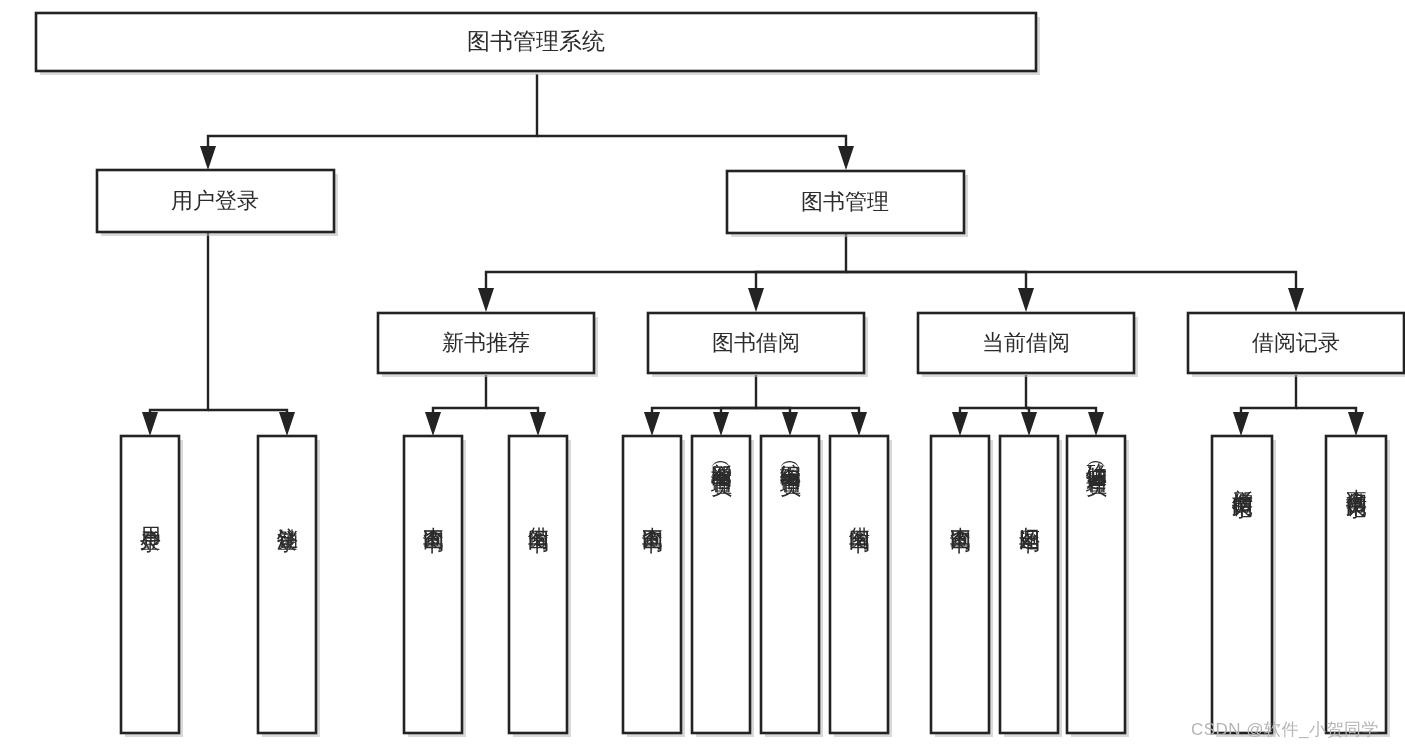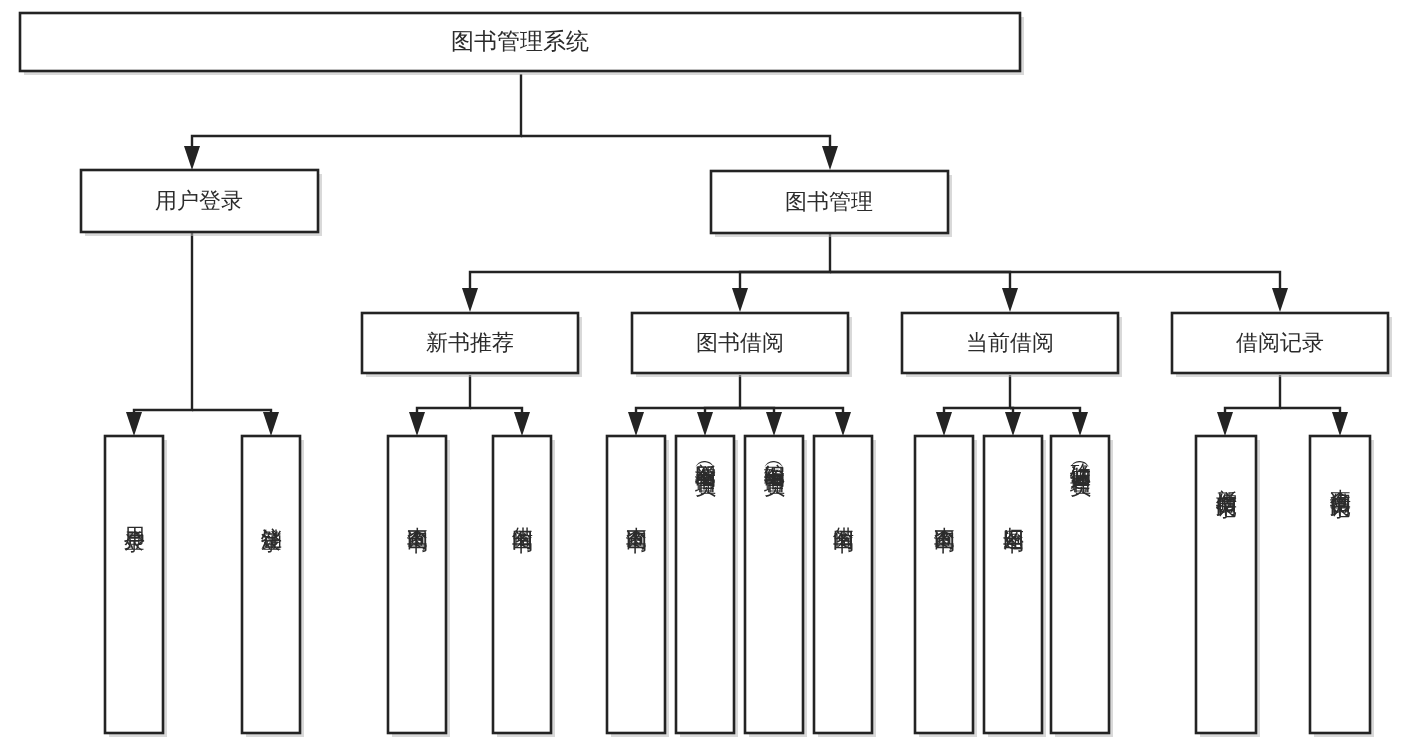--- a/index.html
+++ b/index.html
@@ -11,20 +11,21 @@
     width: 1405px;
     height: 747px;
     font-family: "Liberation Sans", "DejaVu Sans", sans-serif;
     overflow: hidden;
     position: relative;
   }
   #diagram-root {
     position: relative;
     width: 1371px;
     height: 747px;
+    margin-left: 16px;
   }
   svg.diagram-canvas {
     position: absolute;
     left: 0;
     top: 0;
     width: 1405px;
     height: 747px;
     display: block;
   }
   .node-box {
@@ -299,13 +300,14 @@
   </div>
 
   <div class="leaf-label-wrap" style="left:1196px; top:436px; width:60px; height:297px;">
     <span class="leaf-label" style="margin-top:36px;">新增借阅记录</span>
   </div>
 
   <div class="leaf-label-wrap" style="left:1310px; top:436px; width:60px; height:297px;">
     <span class="leaf-label" style="margin-top:36px;">查询借阅记录</span>
   </div>
 
+  <div class="watermark">CSDN @软件_小贺同学</div>
 </div>
 
 </body></html>

